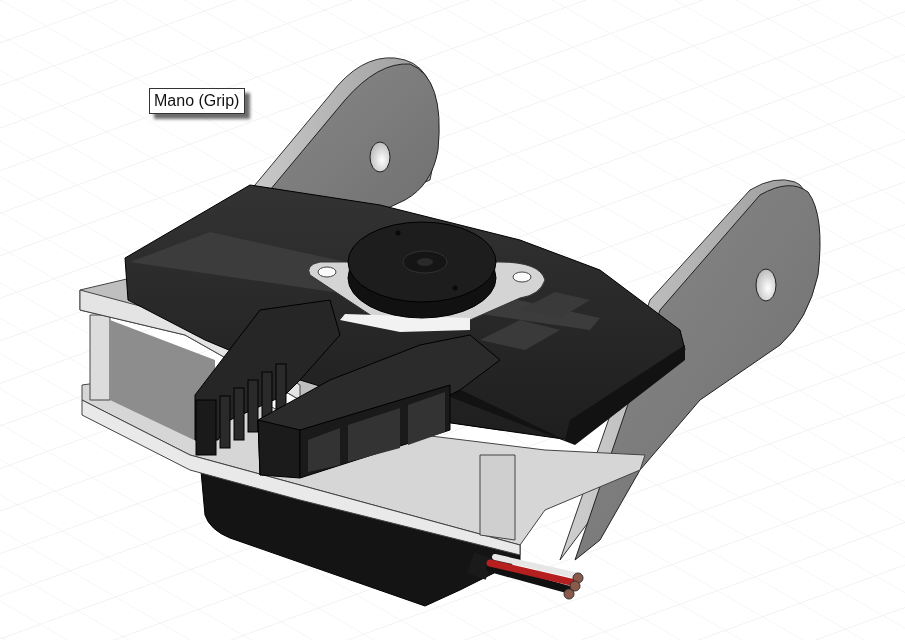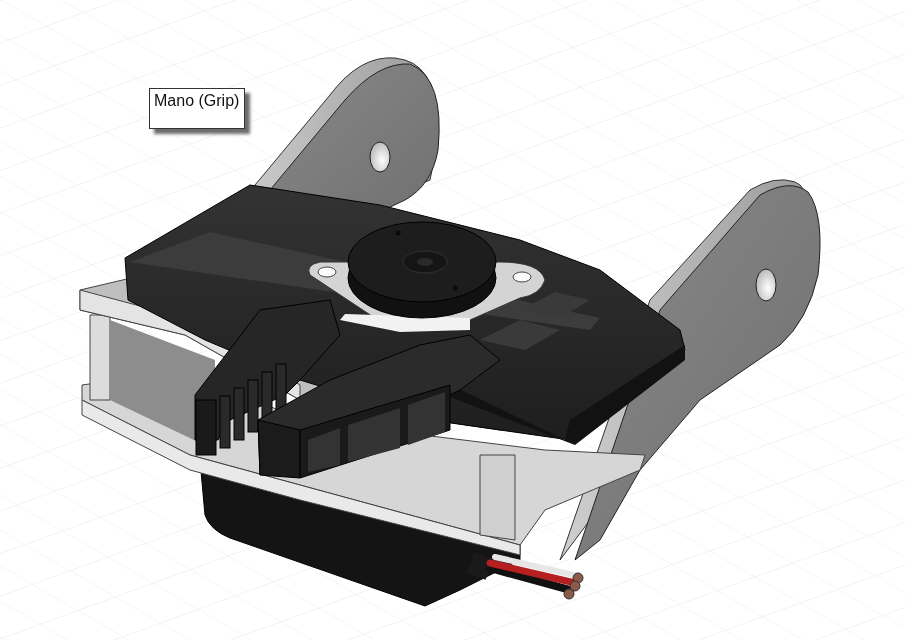--- a/index.html
+++ b/index.html
@@ -2,21 +2,21 @@
 <html><head>
 <meta charset="utf-8">
 <style>
   html, body { margin: 0; padding: 0; }
   body { width: 905px; height: 640px; overflow: hidden; background: #ffffff; position: relative; font-family: "Liberation Sans", sans-serif; }
   .viewport { position: absolute; left: 0; top: 0; width: 905px; height: 640px; }
   .viewport svg { position: absolute; left: 0; top: 0; }
   .part-label {
     position: absolute; left: 149px; top: 88px;
     background: #ffffff; border: 1px solid #333333;
-    padding: 2px 5px 18px 4px;
+    padding: 2px 5px 3px 4px;
     font-family: "Liberation Sans", sans-serif; font-size: 16px; color: #111111;
     box-shadow: 5px 5px 3px rgba(60,60,60,0.75);
     white-space: nowrap; line-height: 19px;
   }
 </style>
 </head>
 <body>
 
 <div class="viewport">
 <svg width="905" height="640" viewBox="0 0 905 640">

